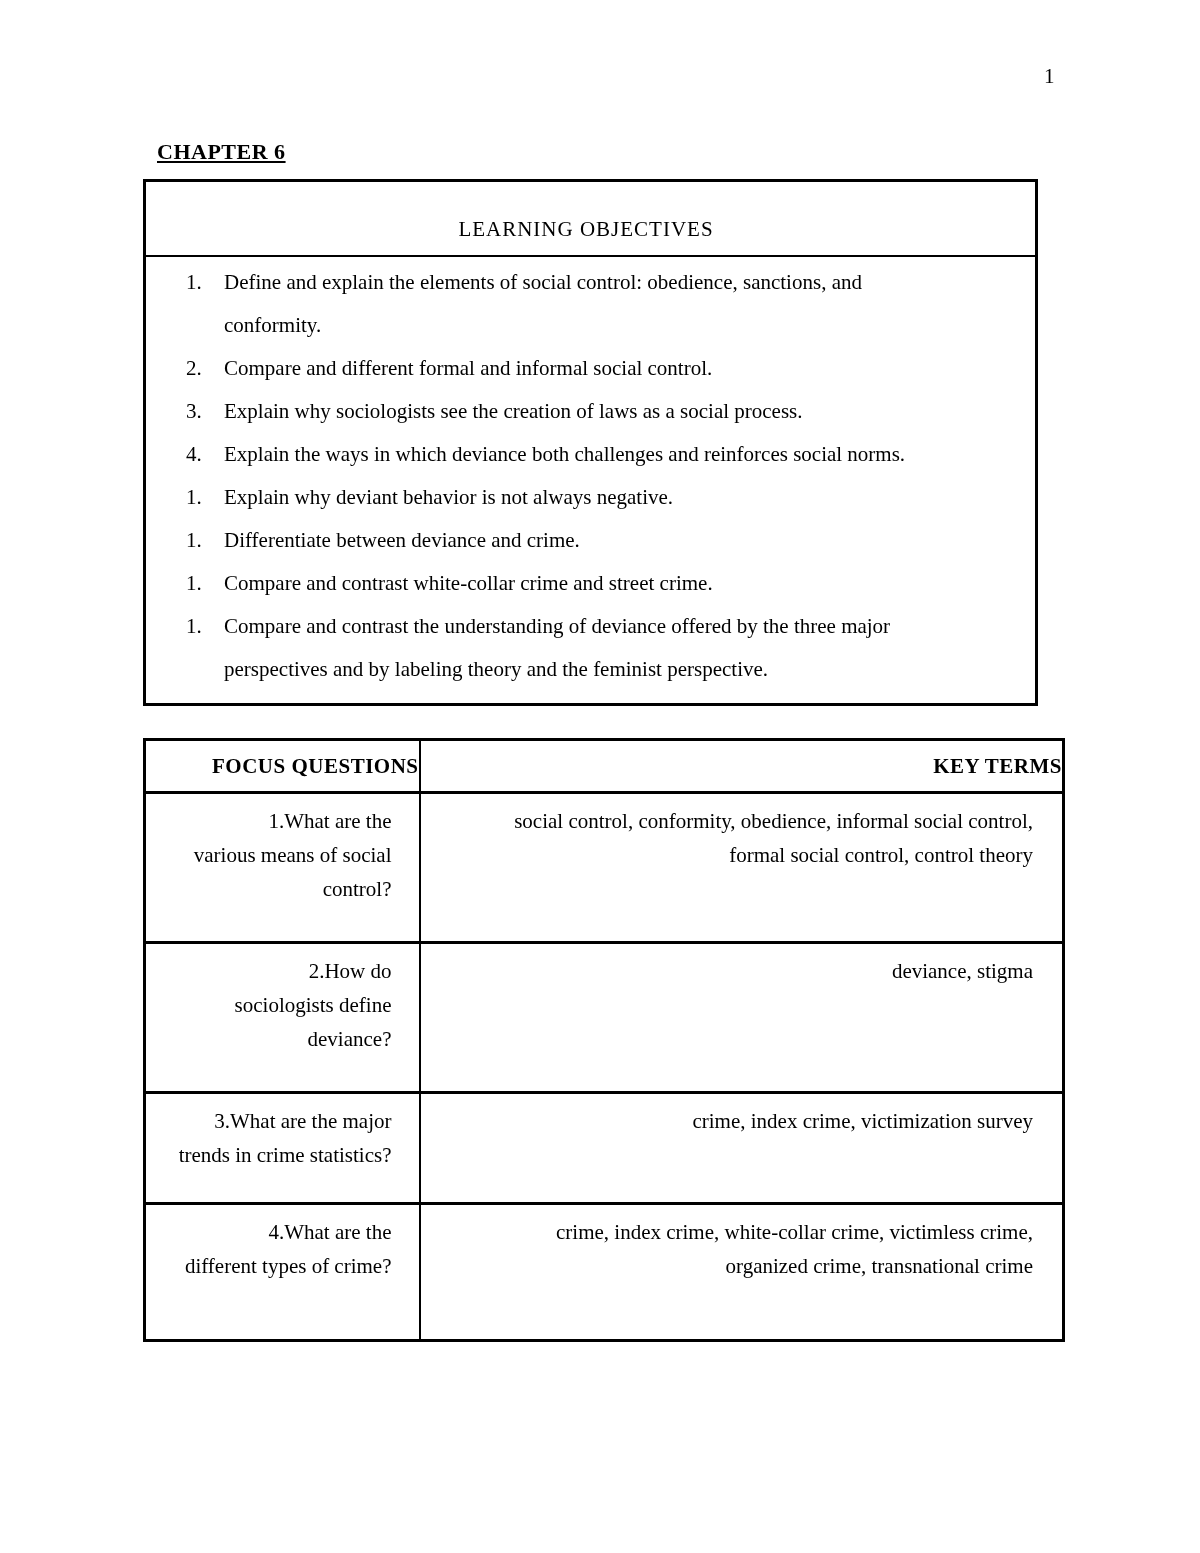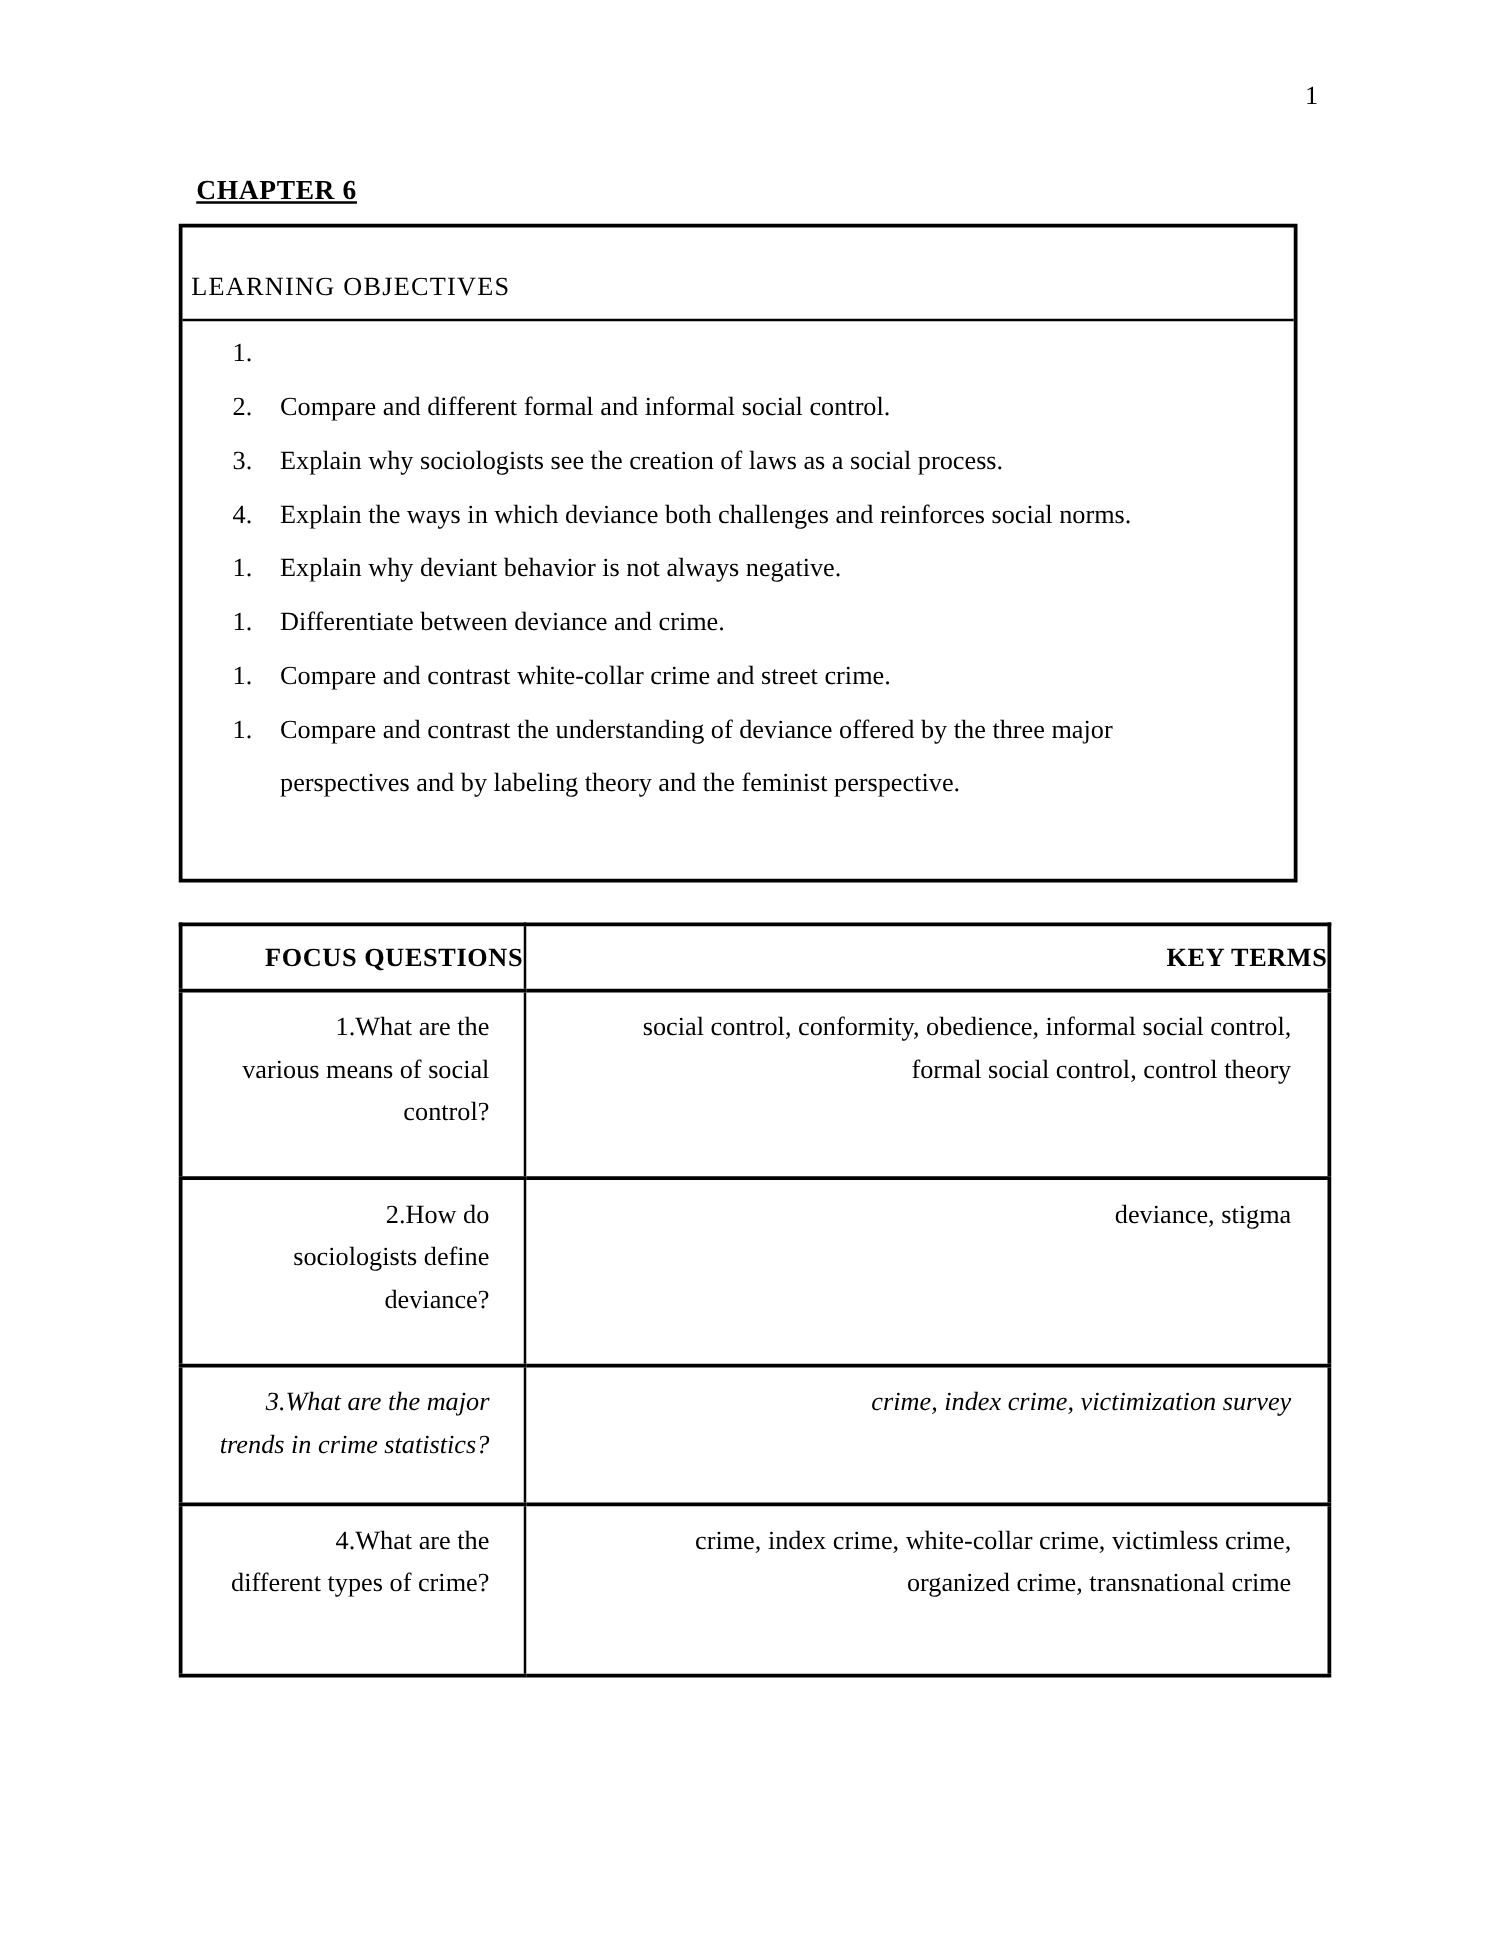--- a/index.html
+++ b/index.html
@@ -46,20 +46,21 @@
     box-sizing: border-box;
   }
   .lo-header {
     height: 75px;
     box-sizing: border-box;
     border-bottom: 2px solid #000;
     padding: 30px 16px 0 7px;
     font-size: 21px;
     letter-spacing: 1px;
     line-height: 34px;
+    text-align: center;
   }
   .lo-body { padding-top: 4px; }
   .lo-item {
     display: flex;
     font-size: 21px;
     line-height: 43px;
   }
   .lo-num {
     flex: 0 0 38px;
     width: 38px;
@@ -90,41 +91,43 @@
     box-sizing: border-box;
   }
   .fq-table th {
     font-weight: bold;
     padding: 8px 0 0 8px;
     letter-spacing: 0.5px;
   }
   .fq-row-header { height: 53px; }
   .fq-row-1 { height: 150px; }
   .fq-row-2 { height: 150px; }
-  .fq-row-3 { height: 111px; font-style: italic; }
+  .fq-row-3 { height: 111px; }
   .fq-row-4 { height: 137px; }
   td.fq-q { padding: 10px 27px 0 8px; margin-left: 28px; }
   td.fq-t { padding: 10px 29px 0 11px; margin-left: 40px; }
   .fq-num { display: inline-block; width: 71px; }
   .fq-qtext, .fq-terms { white-space: pre-line; }
 </style>
 </head>
 <body>
 
 <div class="page">
 
   <div class="page-number">1</div>
 
   <h1 class="chapter-title">CHAPTER 6</h1>
 
   <section class="lo-table">
     <div class="lo-header">LEARNING OBJECTIVES</div>
     <div class="lo-body">
       <div class="lo-item">
         <span class="lo-num">1.</span>
+        <span class="lo-text">Define and explain the elements of social control: obedience, sanctions, and
+conformity.</span>
       </div>
       <div class="lo-item">
         <span class="lo-num">2.</span>
         <span class="lo-text">Compare and different formal and informal social control.</span>
       </div>
       <div class="lo-item">
         <span class="lo-num">3.</span>
         <span class="lo-text">Explain why sociologists see the creation of laws as a social process.</span>
       </div>
       <div class="lo-item">

